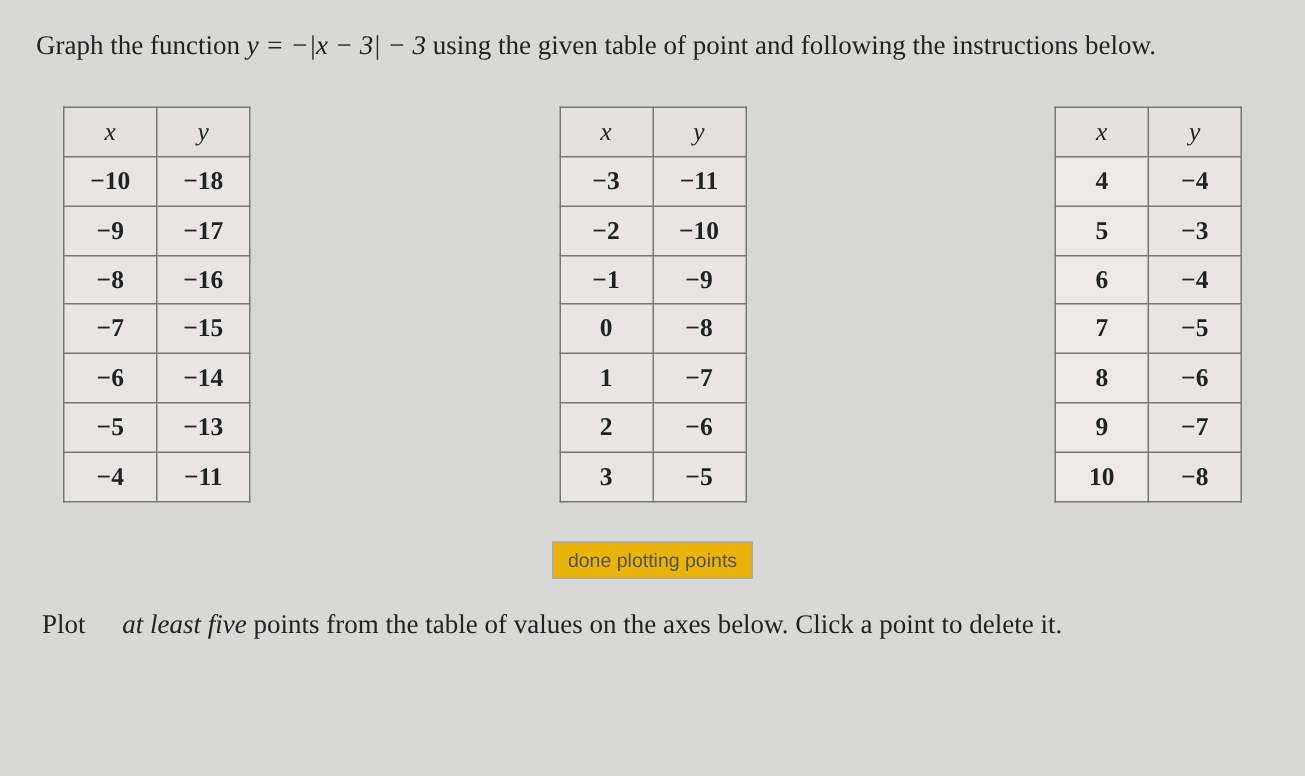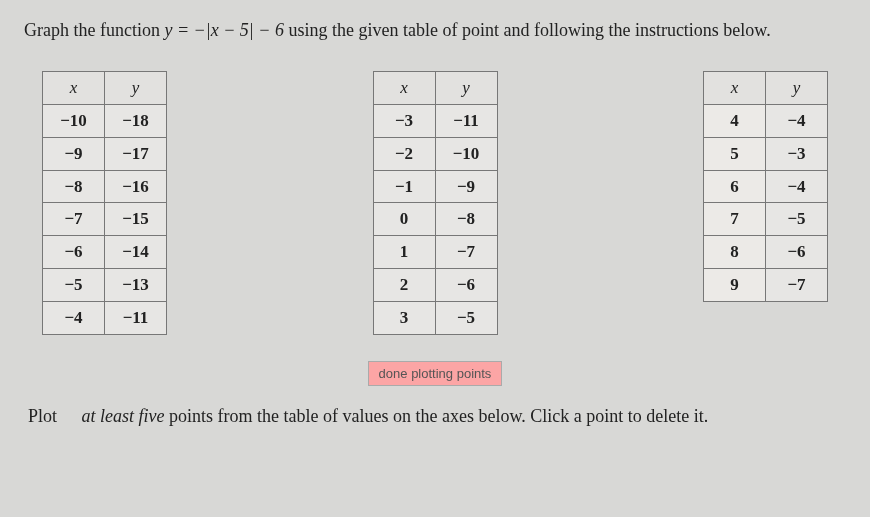--- a/index.html
+++ b/index.html
@@ -46,36 +46,36 @@
   td.fixed { background: #eceae7; }
   .button-row {
     display: flex;
     justify-content: center;
     margin-bottom: 18px;
   }
   .done-btn {
     font-family: Arial, sans-serif;
     font-size: 13px;
     color: #555;
-    background: #fca5a5;
+    background: #eab308;
     border: 1px solid #aaa;
     padding: 4px 10px;
     cursor: pointer;
   }
   .instruction {
     font-size: 18px;
     padding: 0 4px;
   }
   .instruction em { font-style: italic; margin-left: 20px; }
 </style>
 </head>
 <body>
 
 <div class="prompt">
-  <span>Graph the function </span><span class="fn">y = −|x − 5| − 6</span><span> using the given table of point and following the instructions below.</span>
+  <span>Graph the function </span><span class="fn">y = −|x − 3| − 3</span><span> using the given table of point and following the instructions below.</span>
 </div>
 
 <div class="tables-row">
   <table>
     <tbody>
         <tr>
           <th>x</th>
           <th>y</th>
         </tr>
     <tr>
@@ -169,20 +169,24 @@
           <td>−5</td>
         </tr>
     <tr>
           <td class="fixed">8</td>
           <td>−6</td>
         </tr>
     <tr>
           <td class="fixed">9</td>
           <td>−7</td>
         </tr>
+    <tr>
+          <td class="fixed">10</td>
+          <td>−8</td>
+        </tr>
   </tbody>
     </table>
 </div>
 
 <div class="button-row">
   <button class="done-btn">done plotting points</button>
 </div>
 
 <div class="instruction">
   <span>Plot </span><em>at least five</em><span> points from the table of values on the axes below. Click a point to delete it.</span>

